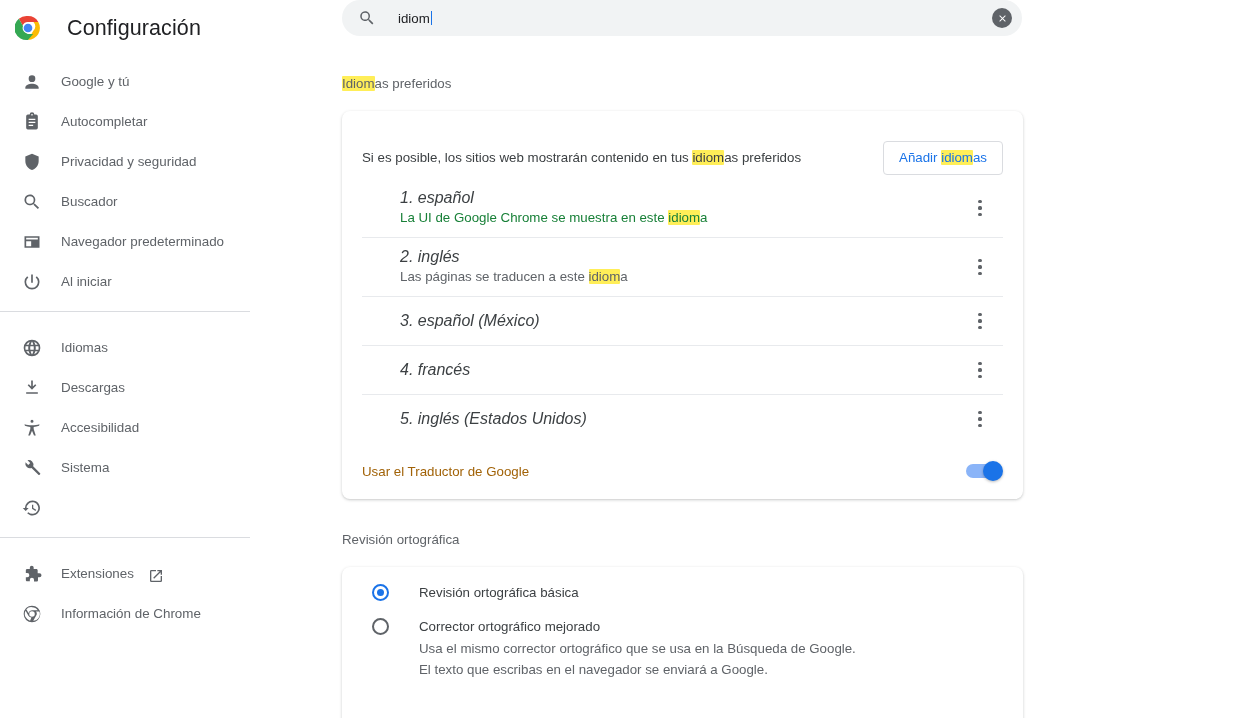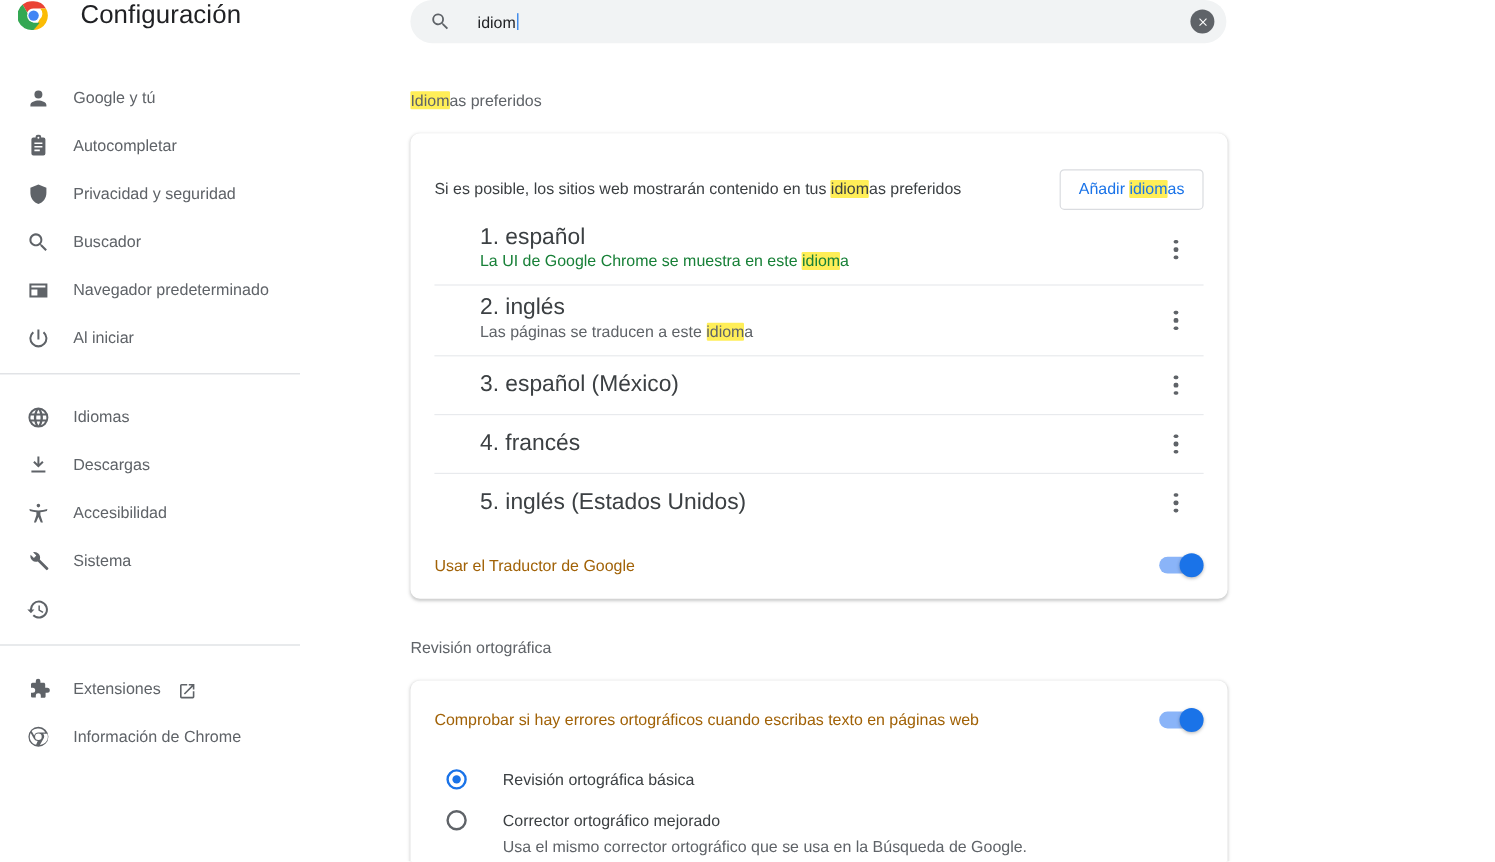--- a/index.html
+++ b/index.html
@@ -15,21 +15,21 @@
   .app { position: relative; width: 1246px; height: 718px; background: #fff; }
 
   
   .sidebar {
     position: absolute; left: 0; top: 0;
     width: 250px; height: 718px;
     background: #fff;
     overflow: hidden;
   }
   .brand {
-    display: flex; align-items: flex-start;
+    display: flex; align-items: center;
     height: 56px; padding-left: 15px;
   }
   .chrome-logo { width: 26px; height: 26px; flex: 0 0 26px; }
   .brand-title {
     margin-left: 26px;
     font-size: 21.5px;
     font-weight: 500;
     color: #202124;
     letter-spacing: 0.1px;
   }
@@ -160,21 +160,21 @@
   .lang-list { padding: 0 20px 0 20px; }
   .lang-row {
     position: relative;
     display: flex; align-items: center; justify-content: space-between;
     padding: 0 0 0 38px;
     border-top: 1px solid #e8eaed;
     min-height: 49px;
   }
   .lang-row.first { border-top: none; }
   .lang-texts { padding: 9px 0; }
-  .lang-name { font-size: 19px; color: #3c4043; line-height: 20px; }
+  .lang-name { font-size: 16px; color: #3c4043; line-height: 20px; font-style: italic; }
   .lang-sub { font-size: 13.3px; line-height: 20px; color: #5f6368; }
   .lang-sub.green { color: #188038; }
 
   .dots {
     width: 30px; height: 30px;
     display: flex; flex-direction: column;
     align-items: center; justify-content: center;
     gap: 3px;
     cursor: pointer;
     border-radius: 50%;
@@ -504,26 +504,20 @@
         <span class="switch">
             <span class="knob"></span>
           </span>
       </div>
     </div>
 
     <div class="section-head" id="sec-spellcheck">Revisión ortográfica</div>
 
     <div class="card" id="card-spellcheck">
 
-      <div class="sc-toggle-row">
-        <span class="toggle-label">Comprobar si hay errores ortográficos cuando escribas texto en páginas web</span>
-        <span class="switch">
-            <span class="knob"></span>
-          </span>
-      </div>
 
       <div class="radio-group">
 
         <div class="radio-row">
           <span class="radio checked"></span>
           <span class="radio-texts">
             <span class="radio-label">Revisión ortográfica básica</span>
           </span>
         </div>
 

